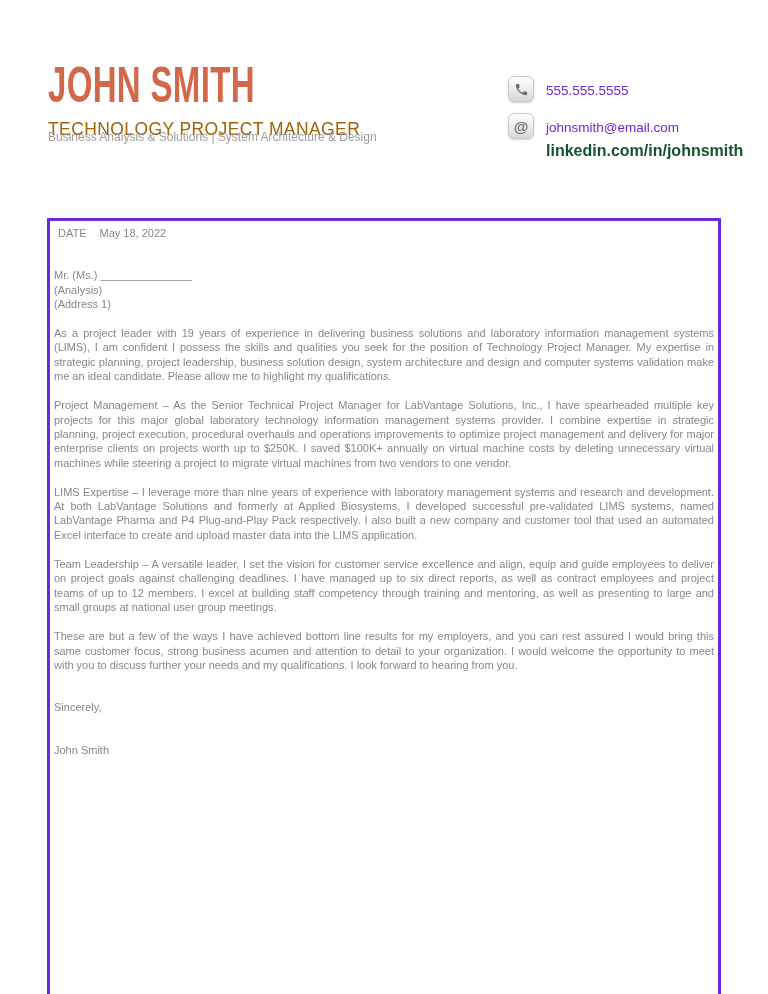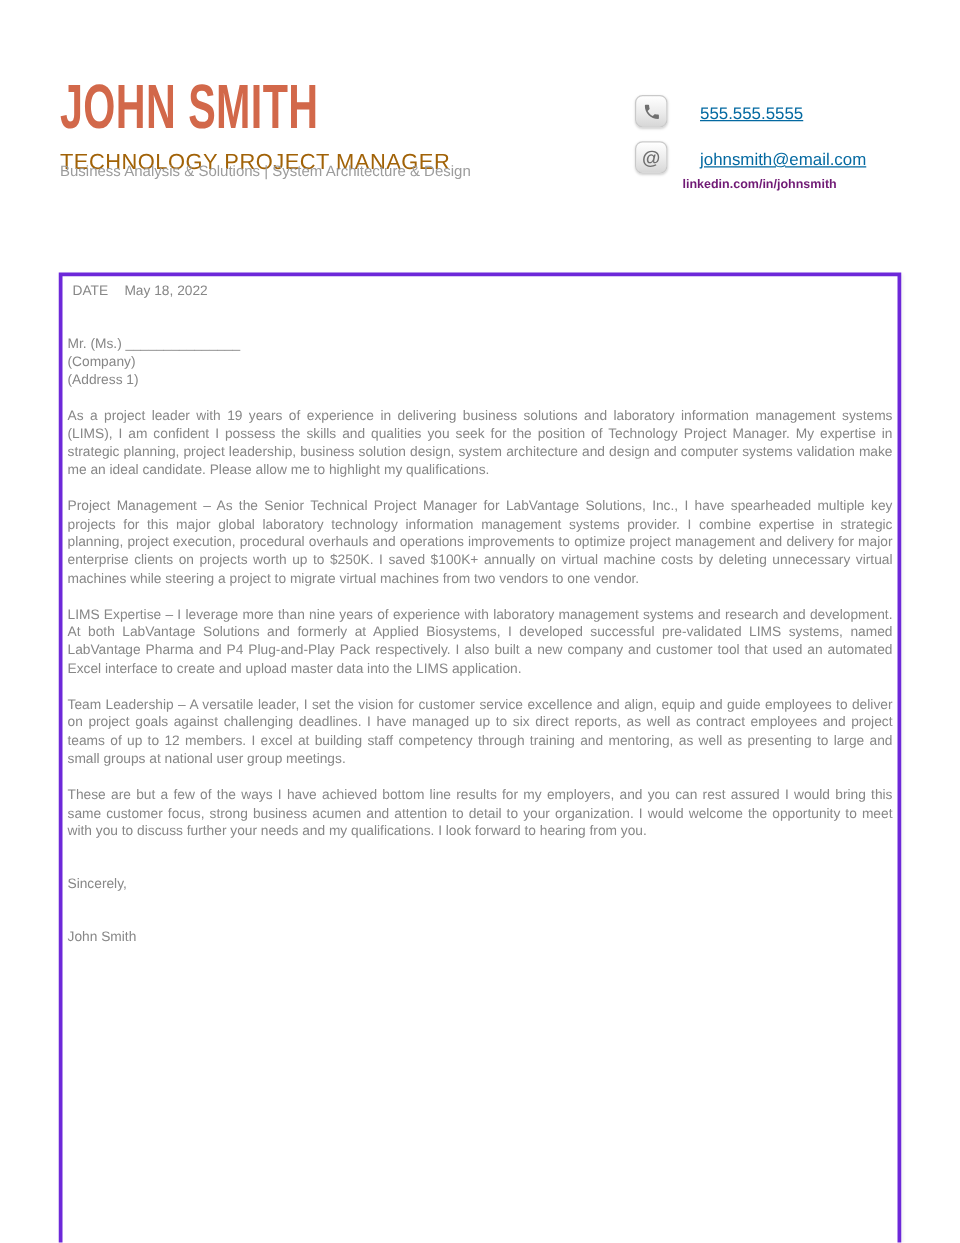--- a/index.html
+++ b/index.html
@@ -59,35 +59,34 @@
     display: flex;
     align-items: center;
     justify-content: center;
     color: #6f6f6f;
     box-sizing: border-box;
   }
   .icon-phone { left: 508px; top: 76px; }
   .icon-email { left: 508px; top: 113px; font-size: 15px; font-weight: 700; }
   .contact-text {
     position: absolute;
-    left: 560px;
+    left: 546px;
     font-size: 13.5px;
-    color: #0369a1;
+    color: #6d28d9;
     white-space: nowrap;
-    text-decoration: underline;
   }
   .contact-phone { top: 83px; }
   .contact-email { top: 120px; }
   .contact-linkedin {
     position: absolute;
     left: 546px;
     top: 142px;
-    font-size: 10px;
+    font-size: 16px;
     font-weight: 700;
-    color: #701a75;
+    color: #14532d;
     white-space: nowrap;
   }
 
   
   .letter {
     position: absolute;
     left: 47px;
     top: 218px;
     width: 674px;
     height: 799px;
@@ -132,21 +131,21 @@
 <div class="contact-linkedin">linkedin.com/in/johnsmith</div>
 
 <div class="letter">
 
   <div class="date-row">
     <span class="date-label">DATE</span><span>May 18, 2022</span>
   </div>
 
   <div class="recipient-block">
     <div class="recipient-line">Mr. (Ms.) _______________</div>
-    <div class="recipient-line">(Company)</div>
+    <div class="recipient-line">(Analysis)</div>
     <div class="recipient-line">(Address 1)</div>
   </div>
 
 
   <p class="para"><span>As a project leader with 19 years of experience in delivering business solutions and laboratory information management systems (LIMS), I am confident I possess the skills and qualities you seek for the position of Technology Project Manager. My expertise in strategic planning, project leadership, business solution design, system architecture and design and computer systems validation make me an ideal candidate. Please allow me to highlight my qualifications.</span></p>
 
   <p class="para"><span class="lead">Project Management</span><span> – As the Senior Technical Project Manager for LabVantage Solutions, Inc., I have spearheaded multiple key projects for this major global laboratory technology information management systems provider. I combine expertise in strategic planning, project execution, procedural overhauls and operations improvements to optimize project management and delivery for major enterprise clients on projects worth up to $250K. I saved $100K+ annually on virtual machine costs by deleting unnecessary virtual machines while steering a project to migrate virtual machines from two vendors to one vendor.</span></p>
 
   <p class="para"><span class="lead">LIMS Expertise</span><span> – I leverage more than nine years of experience with laboratory management systems and research and development. At both LabVantage Solutions and formerly at Applied Biosystems, I developed successful pre-validated LIMS systems, named LabVantage Pharma and P4 Plug-and-Play Pack respectively. I also built a new company and customer tool that used an automated Excel interface to create and upload master data into the LIMS application.</span></p>
 

